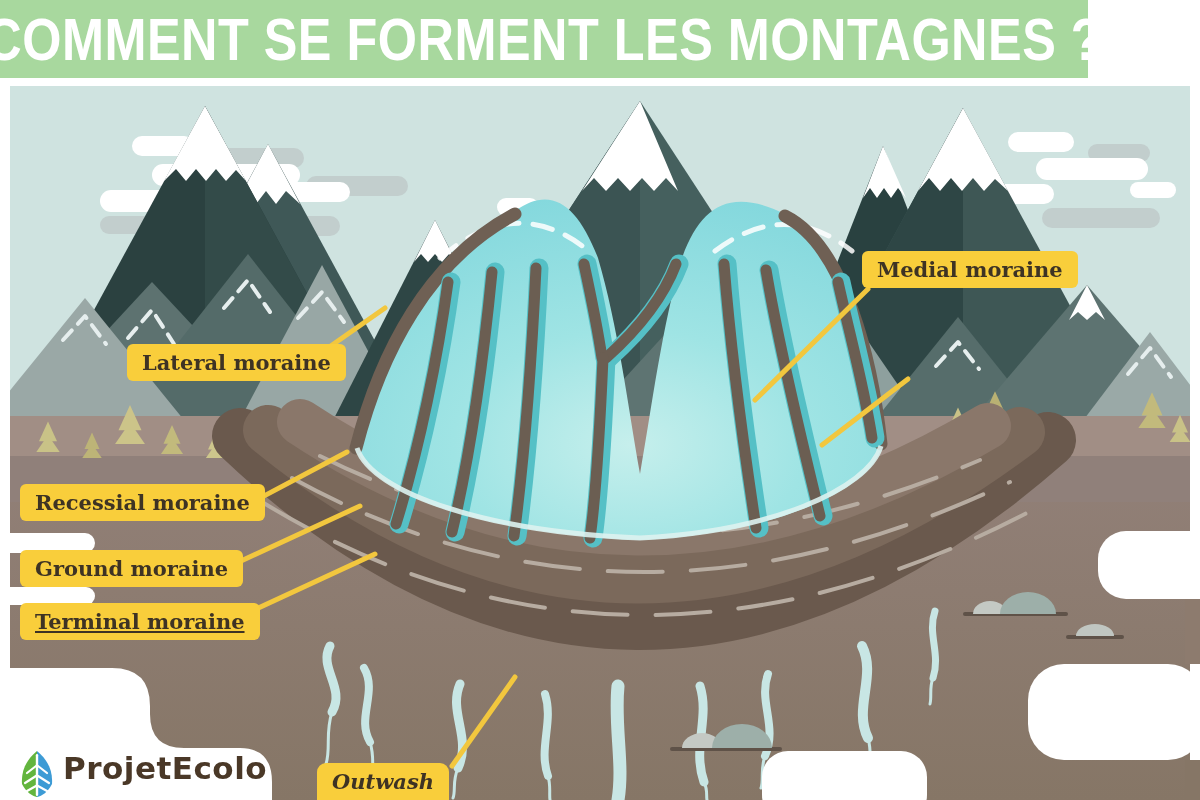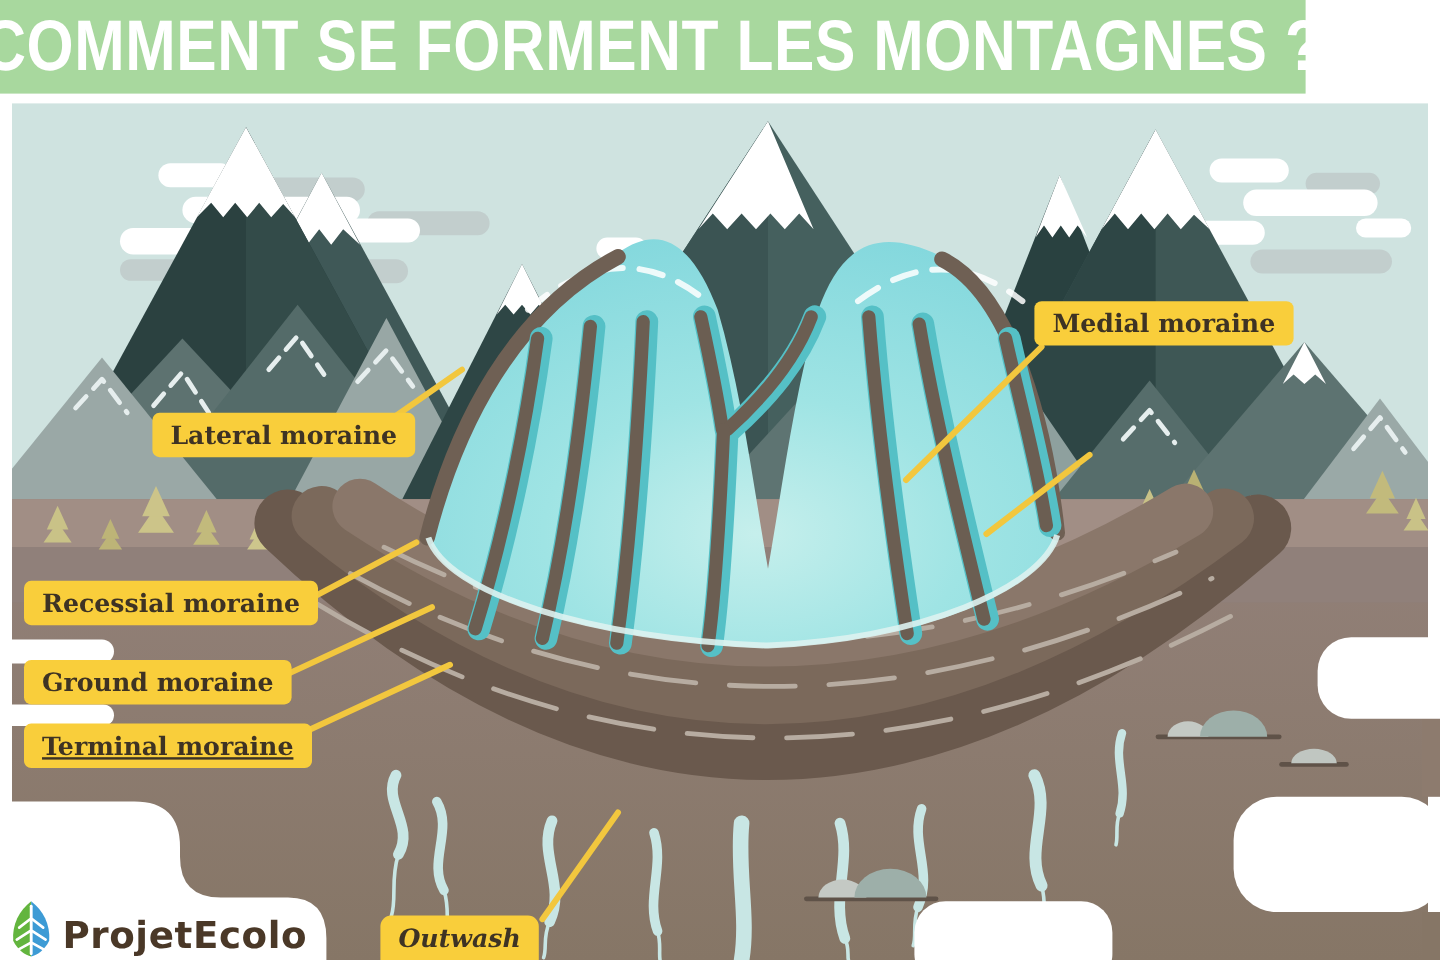--- a/index.html
+++ b/index.html
@@ -6,21 +6,21 @@
     font-family:"Liberation Sans",sans-serif;}
   .page{position:relative;width:1200px;height:800px;background:#fff;}
   .header{position:absolute;left:0;top:0;width:1088px;height:78px;background:var(--header_bg,#a8d89e);
     display:flex;align-items:center;justify-content:center;}
   .title{color:var(--title_text,#fff);font-weight:bold;font-size:52px;letter-spacing:.5px;
     transform:scaleY(1.15) scaleX(.97);white-space:nowrap;font-family:"Liberation Sans",sans-serif;}
   .scene{position:absolute;left:0;top:86px;width:1200px;height:714px;}
   .lbl{position:absolute;background:var(--label_bg,#f9ce3b);color:var(--label_text,#3e3324);
     font:700 21px "DejaVu Serif",serif;padding:6px 15px;border-radius:6px;white-space:nowrap;z-index:5;}
   .ptr{stroke:var(--pointer_line,#f2c73e);stroke-width:5;stroke-linecap:round;}
-  .logo{position:absolute;left:8px;top:750px;display:flex;align-items:flex-end;z-index:6;}
+  .logo{position:absolute;left:19px;top:750px;display:flex;align-items:flex-start;z-index:6;}
   .logo-text{font:700 31px "DejaVu Sans",sans-serif;color:var(--logo_text,#4a3827);margin-left:8px;
     letter-spacing:.5px;}
   .chev{fill:none;stroke:#e6eeee;stroke-width:4;stroke-dasharray:13 9;stroke-linecap:round;stroke-linejoin:round;}
   .rim{fill:none;stroke:#ffffff;stroke-width:5;stroke-dasharray:20 14;stroke-linecap:round;opacity:.85;}
   .stream{fill:none;stroke:#c8e6e4;stroke-linecap:round;}
 </style>
 </head>
 <body>
 
 <div class="page">

